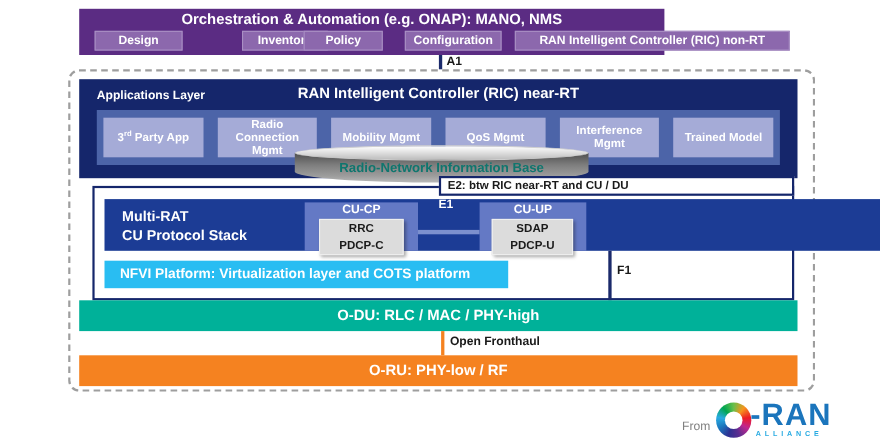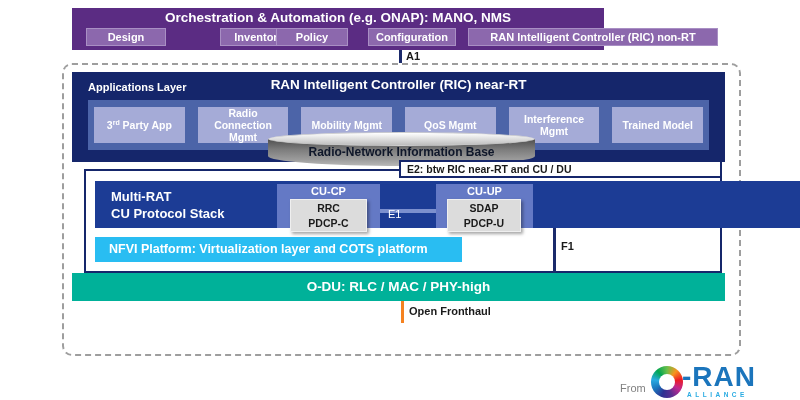--- a/index.html
+++ b/index.html
@@ -32,36 +32,36 @@
   .app-box sup{font-size:7px;line-height:0;}
 
   
   .cylinder{left:268px;top:132px;width:267px;height:34px;}
   .cyl-body{position:absolute;left:0;top:7px;width:100%;height:27px;
             background:linear-gradient(180deg,#4e4e4e 0%,#7d7d7d 40%,#9d9d9d 78%,#b9b9b9 100%);
             border-radius:0 0 134px 134px / 0 0 10px 10px;}
   .cyl-top{position:absolute;left:0;top:0;width:100%;height:14px;border-radius:50%;
            background:linear-gradient(180deg,#ffffff,#bdbdbd);border:1px solid #cfcfcf;box-sizing:border-box;}
   .cyl-text{position:absolute;left:0;top:13px;width:100%;text-align:center;
-            font-size:12px;font-weight:bold;color:#0f172a;}
+            font-size:12px;font-weight:bold;color:#0f766e;}
 
   
   .e2-box{left:399px;top:160px;width:323px;height:18px;background:#fff;border:2px solid #15266B;
           color:#1a1a1a;font-size:10.5px;font-weight:600;line-height:14px;padding-left:6px;white-space:nowrap;}
 
   
   .cu-container{left:84px;top:169px;width:638px;height:104px;border:2px solid #15266B;background:#fff;}
   .multirat{left:95px;top:181px;width:730px;height:47px;background:#1C3C95;}
   .multirat-title{left:16px;top:7px;font-size:13px;font-weight:bold;line-height:17px;}
   .cu-panel{background:#6479C5;text-align:center;}
   .cu-panel-header{width:100%;font-size:11px;font-weight:bold;line-height:15px;}
   .gray-box{background:#DCDCDC;border:1px solid #efefef;box-shadow:2px 2px 3px rgba(0,0,0,.35);
             color:#1a1a1a;font-size:10.5px;font-weight:600;text-align:center;line-height:15px;padding-top:1px;}
   .e1-line{left:380px;top:209px;width:56px;height:4px;background:#7C90CE;}
-  .e1-label{left:388px;top:208px;width:24px;text-align:left;font-size:11px;font-weight:normal;color:#fff;}
+  .e1-label{left:388px;top:180px;width:24px;text-align:right;font-size:11px;font-weight:bold;color:#fff;}
 
   
   .nfvi{left:95px;top:237px;width:367px;height:25px;background:#29BDF2;
         font-size:12.5px;font-weight:bold;line-height:25px;padding-left:14px;white-space:nowrap;}
 
   
   .odu{left:72px;top:273px;width:653px;height:28px;background:#00B199;
        text-align:center;font-size:13.5px;font-weight:bold;line-height:28px;}
   .oru{left:72px;top:323px;width:653px;height:28px;background:#F58220;
        text-align:center;font-size:13.5px;font-weight:bold;line-height:28px;}
@@ -148,19 +148,20 @@
   <div class="abs vline" style="left:553px;top:228px;height:45px;"></div>
   <div class="abs conn-label" style="left:561px;top:240px;">F1</div>
 
   <div class="abs nfvi">NFVI Platform: Virtualization layer and COTS platform</div>
 
   <div class="abs odu">O-DU: RLC / MAC / PHY-high</div>
 
   <div class="abs fh-line"></div>
   <div class="abs conn-label" style="left:409px;top:305px;font-weight:600;">Open Fronthaul</div>
 
+  <div class="abs oru">O-RU: PHY-low / RF</div>
 
   <div class="abs from-label">From</div>
   <div class="abs logo-ring"></div>
   <div class="abs logo-ran">-RAN</div>
   <div class="abs logo-alliance">ALLIANCE</div>
 
 </div>
 
 </body></html>

